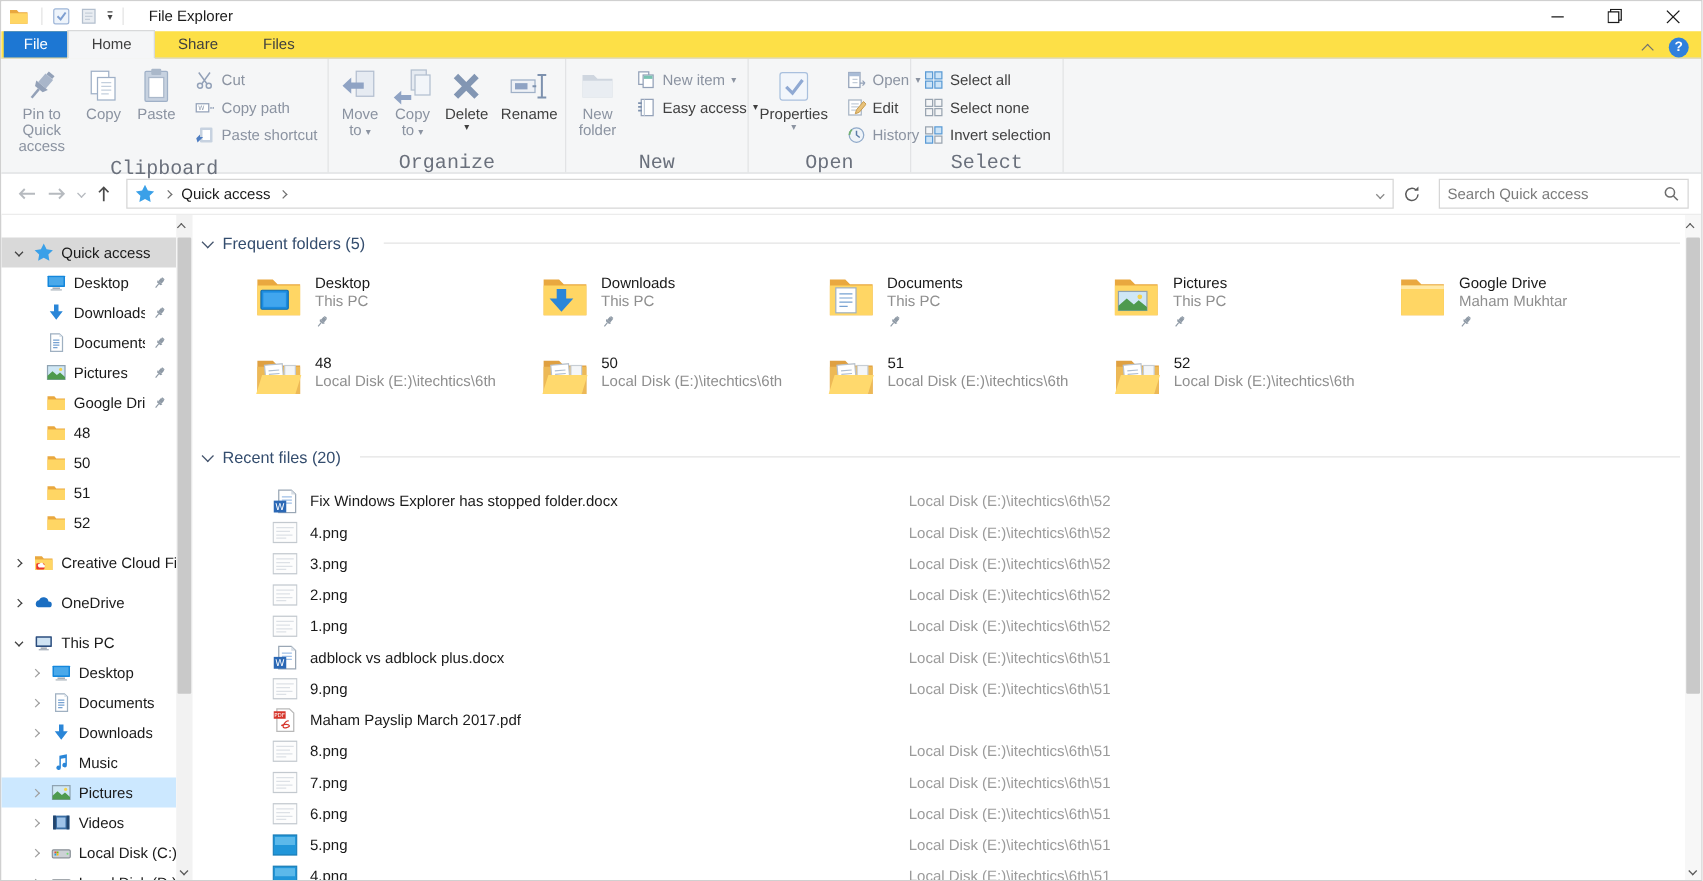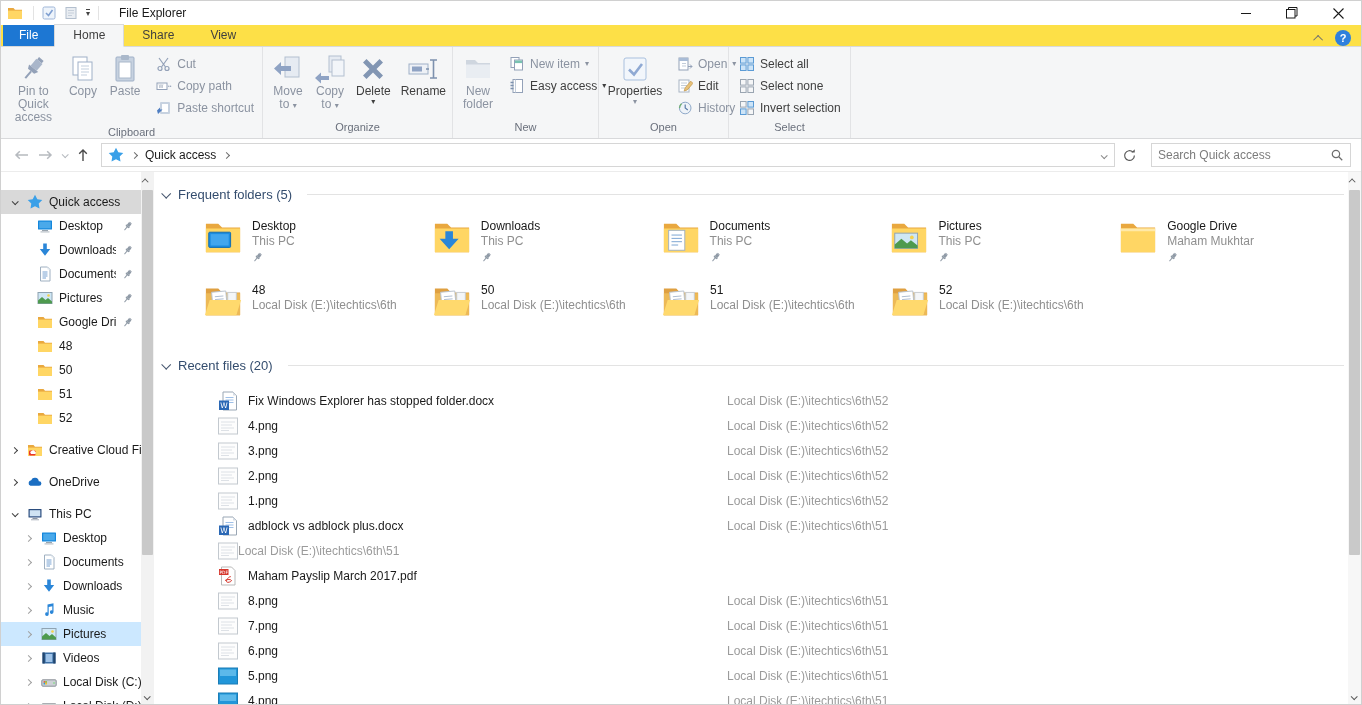--- a/index.html
+++ b/index.html
@@ -32,21 +32,21 @@
   .chev { display:inline-block; width:7px; height:7px; border-right:1.4px solid currentColor; border-bottom:1.4px solid currentColor; }
   .chev.d { transform:rotate(45deg) translateY(-1px); }
   .chev.r { transform:rotate(-45deg); }
   .chev.u { transform:rotate(-135deg) translateY(-2px); }
   .chev.small { width:5px; height:5px; }
 
   
   .ribbon { height:92px; background:#f5f6f7; border-bottom:1px solid #d8d9db; display:flex; }
   .rgroup { display:flex; flex-direction:column; border-right:1px solid #e2e3e5; }
   .rbody { flex:1; display:flex; align-items:flex-start; padding:4px 4px 0 4px; }
-  .rcaption { height:17px; text-align:center; color:#6a707c; font-size:11px; }
+  .rcaption { height:17px; text-align:center; color:#6a707c; font-size:16px;font-family:Liberation Mono, monospace; }
   .rbig { display:flex; flex-direction:column; align-items:center; text-align:center; padding:2px 3px; margin:0 2px; line-height:13px; cursor:default; }
   .rbig .rico32 svg { width:32px; height:32px; display:block; }
   .rsmallcol { display:flex; flex-direction:column; margin-left:6px; padding-top:2px; }
   .rsmall { display:flex; align-items:center; gap:5px; height:22px; padding:0 4px; white-space:nowrap; }
   .rsmall .rico16 svg { width:16px; height:16px; display:block; }
   .dis { color:#8b93a1; }
   .en  { color:#3f3f3f; }
   .dd { font-size:8px; line-height:8px; }
   .w62 { width:64px; } .w44 { width:46px;text-align:center; } .w52 { width:56px; } .w58 { width:60px; }
 
@@ -160,21 +160,21 @@
             <path d="M0.5 0.5l10 10M10.5 0.5l-10 10" stroke="#1a1a1a" stroke-width="1.1"></path>
           </svg>
         </span>
     </div>
   </div>
 
   <div class="tabsrow">
     <div class="tab file">File</div>
     <div class="tab active">Home</div>
     <div class="tab">Share</div>
-    <div class="tab">View</div>
+    <div class="tab">Files</div>
     <div class="tabsright">
       <span class="collapse-btn"><i class="chev u"></i></span>
       <span class="help-btn">?</span>
     </div>
   </div>
 
   <div class="ribbon">
     <div class="rgroup" style="width:262px">
       <div class="rbody">
         <div class="rbig w62 dis">
@@ -1048,20 +1048,21 @@
             <span class="fname">adblock vs adblock plus.docx</span>
             <span class="fpath">Local Disk (E:)\itechtics\6th\51</span>
           </div>
           <div class="frow">
             <span class="fico">
               <svg viewBox="0 0 20 17">
                 <rect x="0.5" y="0.5" width="19" height="16" fill="#fdfdfd" stroke="#c3c9cf"></rect>
                 <path d="M3 4.5h14M3 7.5h11M3 10.5h13M3 13h8" stroke="#dde1e6"></path>
               </svg>
             </span>
+            <span class="fname">9.png</span>
             <span class="fpath">Local Disk (E:)\itechtics\6th\51</span>
           </div>
           <div class="frow">
             <span class="fico">
               <svg viewBox="0 0 20 20">
                 <path d="M3.5 1h10L17 4.5V19H3.5z" fill="#fff" stroke="#b9b9b9"></path>
                 <rect x="1" y="3" width="9.5" height="6" fill="#d6362c"></rect>
                 <text x="5.7" y="7.7" font-size="4.4" fill="#fff" text-anchor="middle" font-family="DejaVu Sans">PDF</text>
                 <path d="M7 14.5c2.5-1.5 6-1.2 6.5 0 .4 1-4.5 3-5 1s3.5-6 4.5-4.5" stroke="#d6362c" fill="none"></path>
               </svg>

